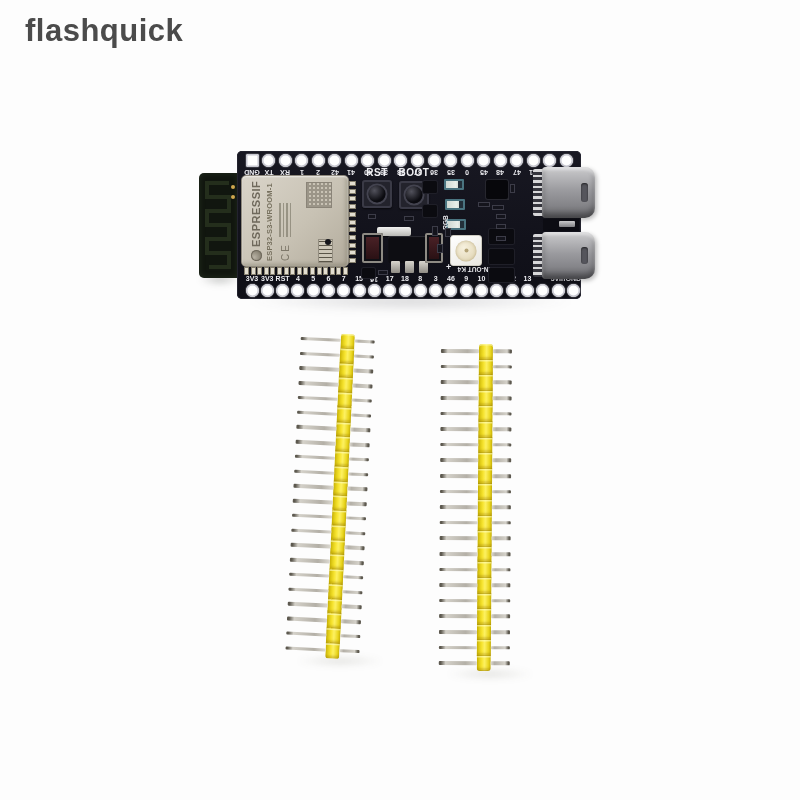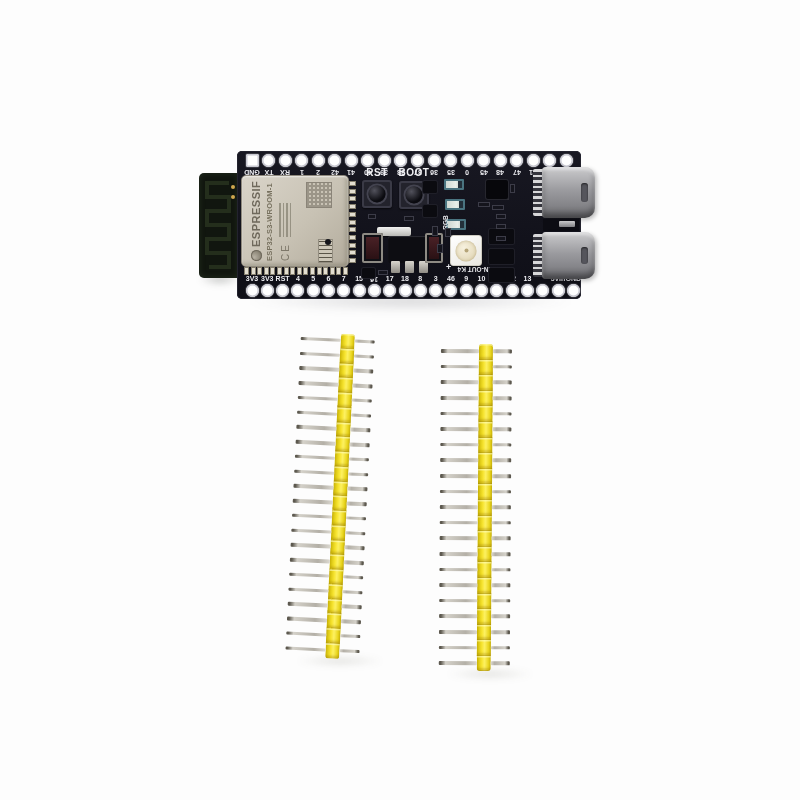--- a/index.html
+++ b/index.html
@@ -105,20 +105,21 @@
   .seg:last-child{border-radius:0 0 3px 3px;}
   .hpin{position:absolute;top:50%;height:3.6px;transform:translateY(-50%);border-radius:1px;}
   .hpin.l{background:linear-gradient(90deg,#5d594f 0 5%,#d4d1c9 18%,#b4b0a7 70%,#dcd9d1);}
   .hpin.r{background:linear-gradient(270deg,#5d594f 0 8%,#d4d1c9 25%,#b4b0a7 80%,#dcd9d1);}
 </style>
 </head>
 <body>
 
 <div class="scene">
 
+  <div class="abs watermark">flashquick</div>
 
   <div class="abs board-shadow"></div>
   <div class="abs antenna-shadow"></div>
 
   <div class="abs antenna">
     <svg width="39" height="105" viewBox="0 0 39 105">
       <path d="M30 10 H8 V24 H30 V38 H8 V52 H30 V66 H8 V80 H30 V94 H10" fill="none" stroke="#28331f" stroke-width="4" opacity="0.85"></path>
     </svg>
   </div>
   <div class="abs pcb"></div>

